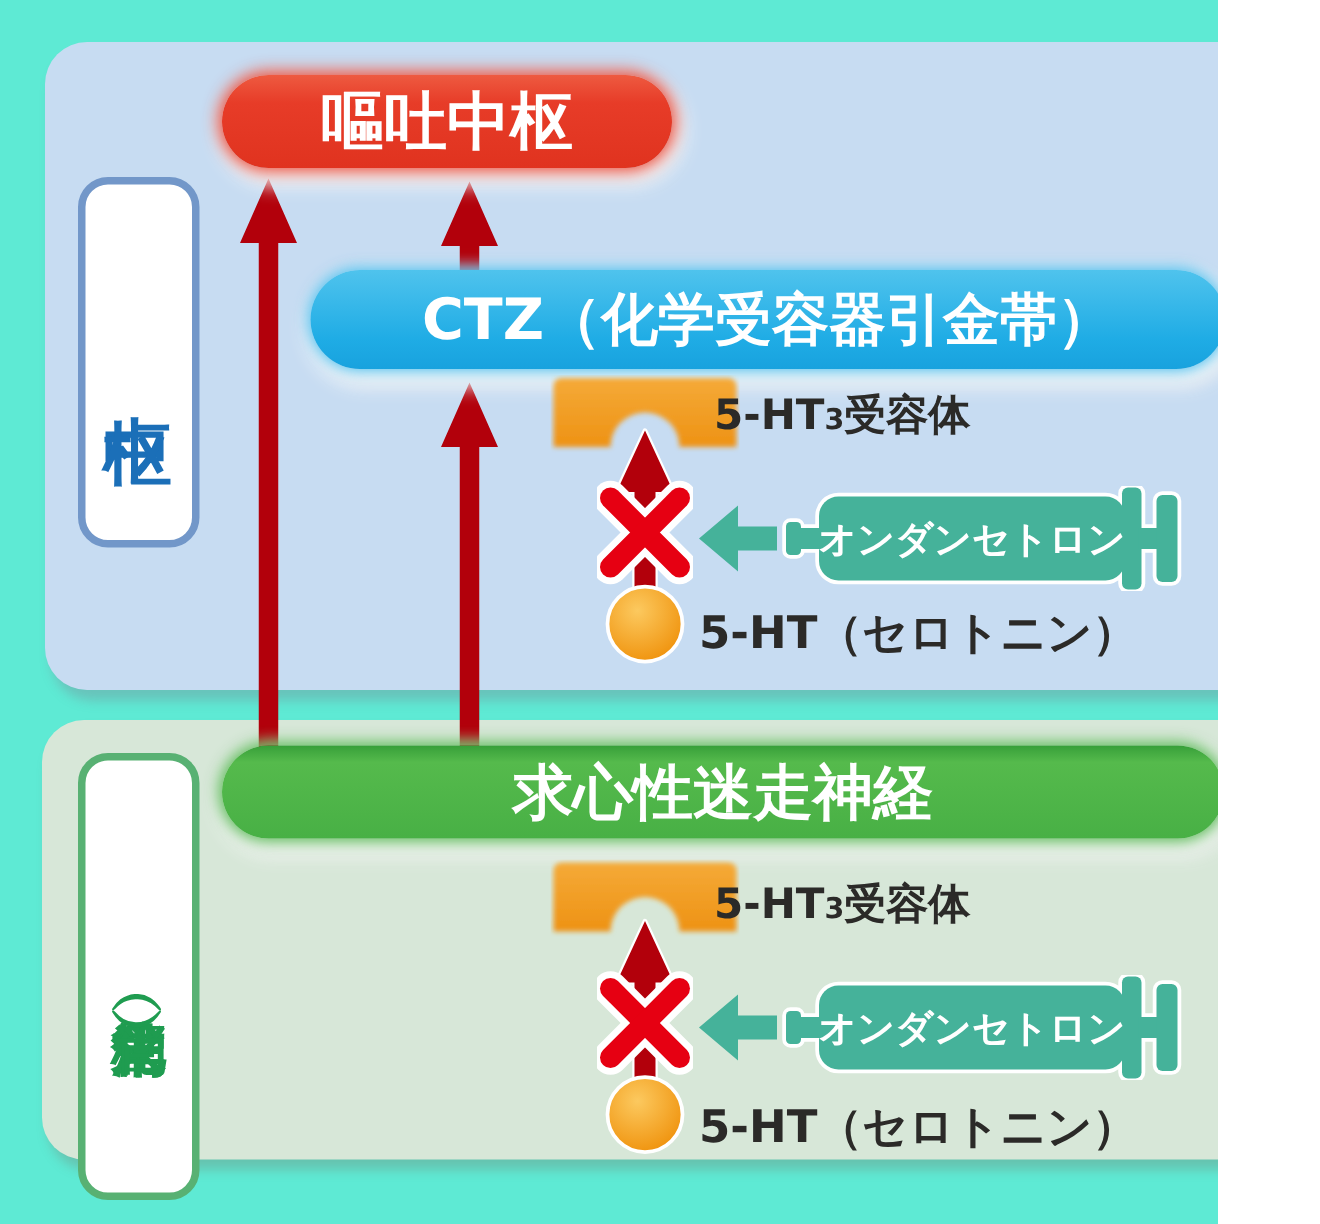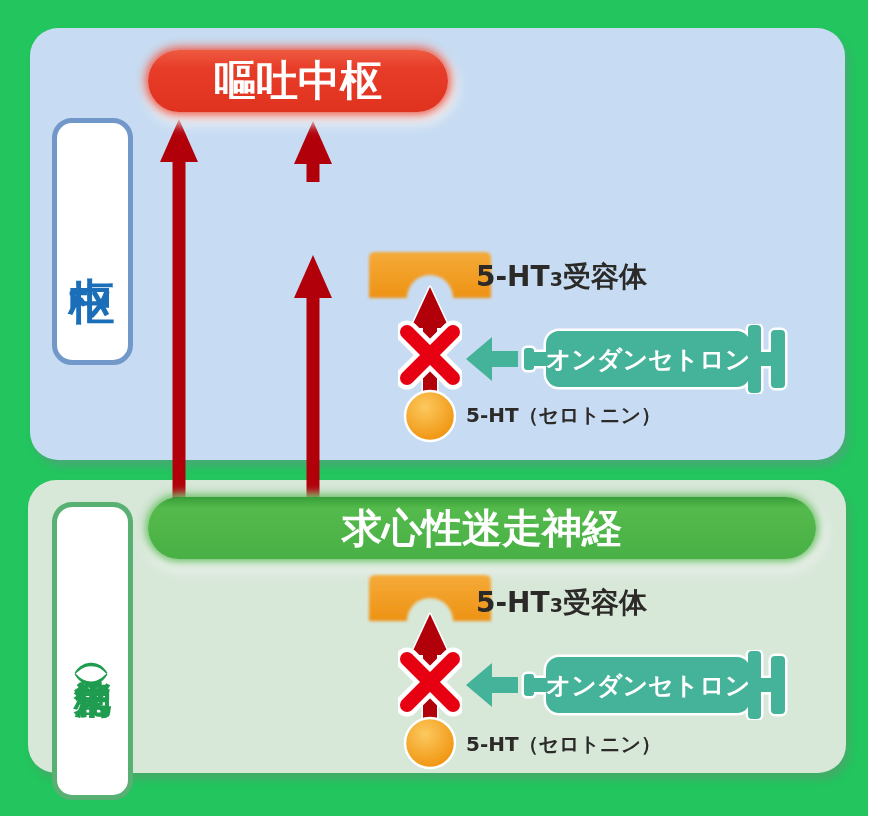--- a/index.html
+++ b/index.html
@@ -1,19 +1,20 @@
 <!DOCTYPE html>
 <html><head>
 <meta charset="utf-8">
 <style>
   html,body { margin:0; padding:0; background:#ffffff; }
   #canvas {
-    position:relative; width:868px; height:816px; overflow:hidden;
-    background:#22c55e;
+    position:relative; width:796px; height:816px; overflow:hidden;
+    background:#5eead4;
     font-family:"DejaVu Sans","Liberation Sans",sans-serif;
+    padding-left:16px;
   }
   .abs { position:absolute; }
 
   
   .zone { position:absolute; border-radius:28px; }
   .zone-central {
     left:30px; top:28px; width:815px; height:432px;
     background:#C7DCF2;
     box-shadow:4px 7px 7px rgba(120,134,148,.38);
   }
@@ -72,21 +73,21 @@
                5px 9px 10px rgba(118,144,120,.35);
   }
 
   
   .ht3-label {
     position:absolute; left:476px; font-size:28px; font-weight:600;
     color:#2B2A28; white-space:nowrap;
   }
   .ht3-label .sub { font-size:19px; }
   .serotonin-label {
-    position:absolute; left:466px; font-size:20px; font-weight:600;
+    position:absolute; left:466px; font-size:30px; font-weight:600;
     color:#2B2A28; white-space:nowrap;
   }
   svg { display:block; }
   svg text { font-family:"DejaVu Sans","Liberation Sans",sans-serif; }
 </style>
 </head>
 <body>
 
 <div id="canvas">
 
@@ -98,20 +99,23 @@
   </svg>
   <svg class="abs" style="left:293px; top:118px;" width="40" height="64" viewBox="0 0 40 64">
     <polygon fill="#B2000B" points="20,3 39,46 26.5,46 26.5,64 13.5,64 13.5,46 1,46"></polygon>
   </svg>
   <svg class="abs" style="left:293px; top:252px;" width="40" height="256" viewBox="0 0 40 256">
     <polygon fill="#B2000B" points="20,3 39,46 26.5,46 26.5,256 13.5,256 13.5,46 1,46"></polygon>
   </svg>
 
   <div class="pill pill-vomit">
     <span>嘔吐中枢</span>
+  </div>
+  <div class="pill pill-ctz">
+    <span>CTZ（化学受容器引金帯）</span>
   </div>
   <div class="pill pill-vagus">
     <span>求心性迷走神経</span>
   </div>
 
   <div class="side-label side-label-central">
     <span class="v-text">中枢</span>
   </div>
   <div class="side-label side-label-peripheral">
     <span class="v-text">末梢（消化管）</span>

